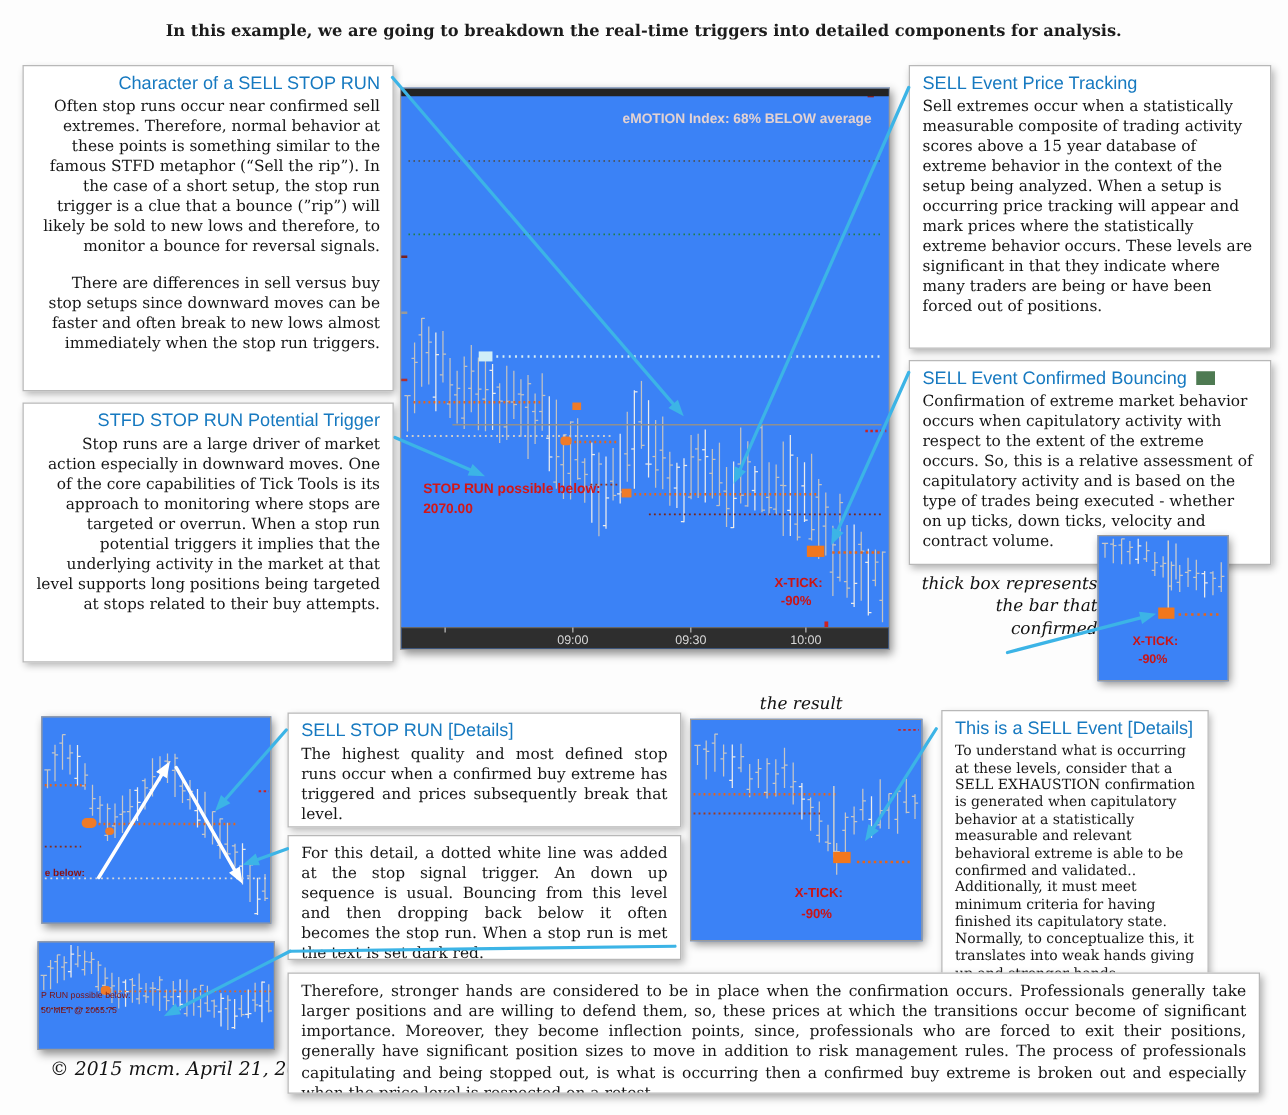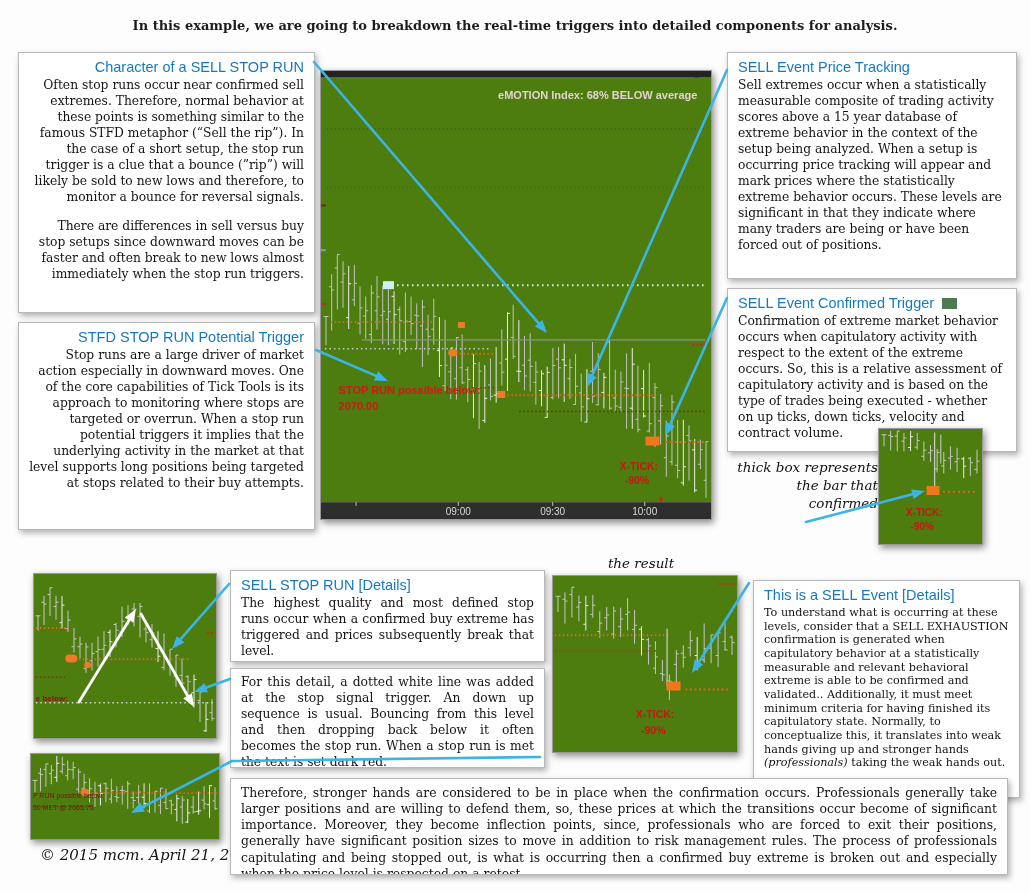--- a/index.html
+++ b/index.html
@@ -15,27 +15,27 @@
 .box p{margin:0;font-size:12.3px;line-height:1.3}
 .ar{text-align:right}
 .jt{text-align:justify}
 .p-gap{margin-top:13px !important}
 #box-character{left:18px;top:52px;width:297px;height:261px}
 #box-potential{left:18px;top:322px;width:297px;height:208px}
 #box-price{left:727px;top:52px;width:290px;height:227px}
 #box-confirmed{left:727px;top:288px;width:290px;height:164px}
 #box-details{left:230px;top:570px;width:315px;height:92px}
 #box-note{left:230px;top:668px;width:315px;height:100px}
-#box-sell-event{left:753px;top:580px;width:267px;height:218px}
+#box-sell-event{left:753px;top:568px;width:214px;height:218px}
 #box-sell-event p{font-size:11.2px;line-height:1.22}
 #box-bottom{left:230px;top:778px;width:778px;height:97px}
 #box-bottom p{font-size:12.4px;line-height:1.3}
 .swatch{display:inline-block;width:15px;height:11px;background:#4e7a52;
      margin-left:8px;vertical-align:-1px}
-.chart{position:absolute;background:#4d7c0f;box-shadow:2px 3px 7px rgba(0,0,0,.45);
+.chart{position:absolute;background:#3b82f6;box-shadow:2px 3px 7px rgba(0,0,0,.45);
      border:1px solid #9a9a9a;z-index:3}
 .chart svg{display:block}
 #chart-main{left:320px;top:70px;width:392px;height:450px}
 #chart-main::before{content:"";position:absolute;left:0;top:0;width:100%;height:6px;background:#232323}
 #chart-inset{left:878px;top:428px;width:105px;height:117px;z-index:4}
 #chart-left1{left:33px;top:573px;width:184px;height:166px}
 #chart-left2{left:30px;top:753px;width:190px;height:87px}
 #chart-result{left:552px;top:575px;width:186px;height:178px}
 .script-note{position:absolute;font-style:italic;font-size:13.5px;color:#111;z-index:2}
 #thickbox-caption{left:736px;top:458px;width:142px;text-align:right;line-height:1.35}
@@ -303,21 +303,21 @@
       <text x="323.7" y="444" fill="#d8d8d8" font-size="10" text-anchor="middle" font-family="Liberation Sans, DejaVu Sans, sans-serif">10:00</text>
     </svg>
   </div>
 
 <div class="box" id="box-price">
   <h3>SELL Event Price Tracking</h3>
   <p>Sell extremes occur when a statistically measurable composite of trading activity scores above a 15 year database of extreme behavior in the context of the setup being analyzed. When a setup is occurring price tracking will appear and mark prices where the statistically extreme behavior occurs. These levels are significant in that they indicate where many traders are being or have been forced out of positions.</p>
 </div>
 
 <div class="box" id="box-confirmed">
-  <h3><span>SELL Event Confirmed Trigger</span><span class="swatch"></span></h3>
+  <h3><span>SELL Event Confirmed Bouncing</span><span class="swatch"></span></h3>
   <p>Confirmation of extreme market behavior occurs when capitulatory activity with respect to the extent of the extreme occurs. So, this is a relative assessment of capitulatory activity and is based on the type of trades being executed - whether on up ticks, down ticks, velocity and contract volume.</p>
 </div>
 
 <div class="script-note" id="thickbox-caption">
   <div>thick box represents</div>
   <div>the bar that confirmed</div>
 </div>
 <div class="chart" id="chart-inset">
     <svg width="103" height="115">
       <line x1="5" y1="5.75" x2="5" y2="17.25" stroke="#c6c6c6" stroke-width="1"></line>

